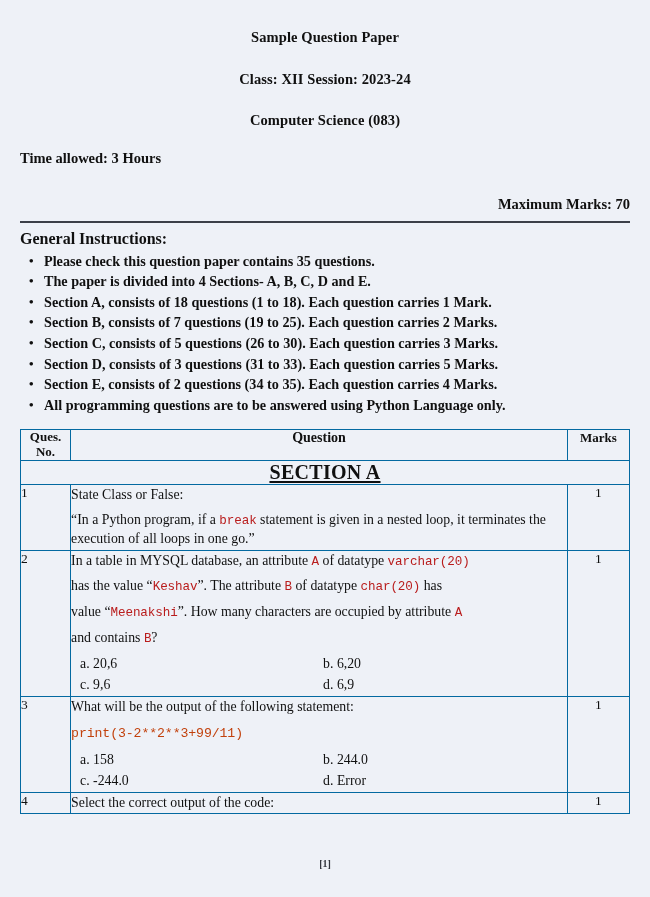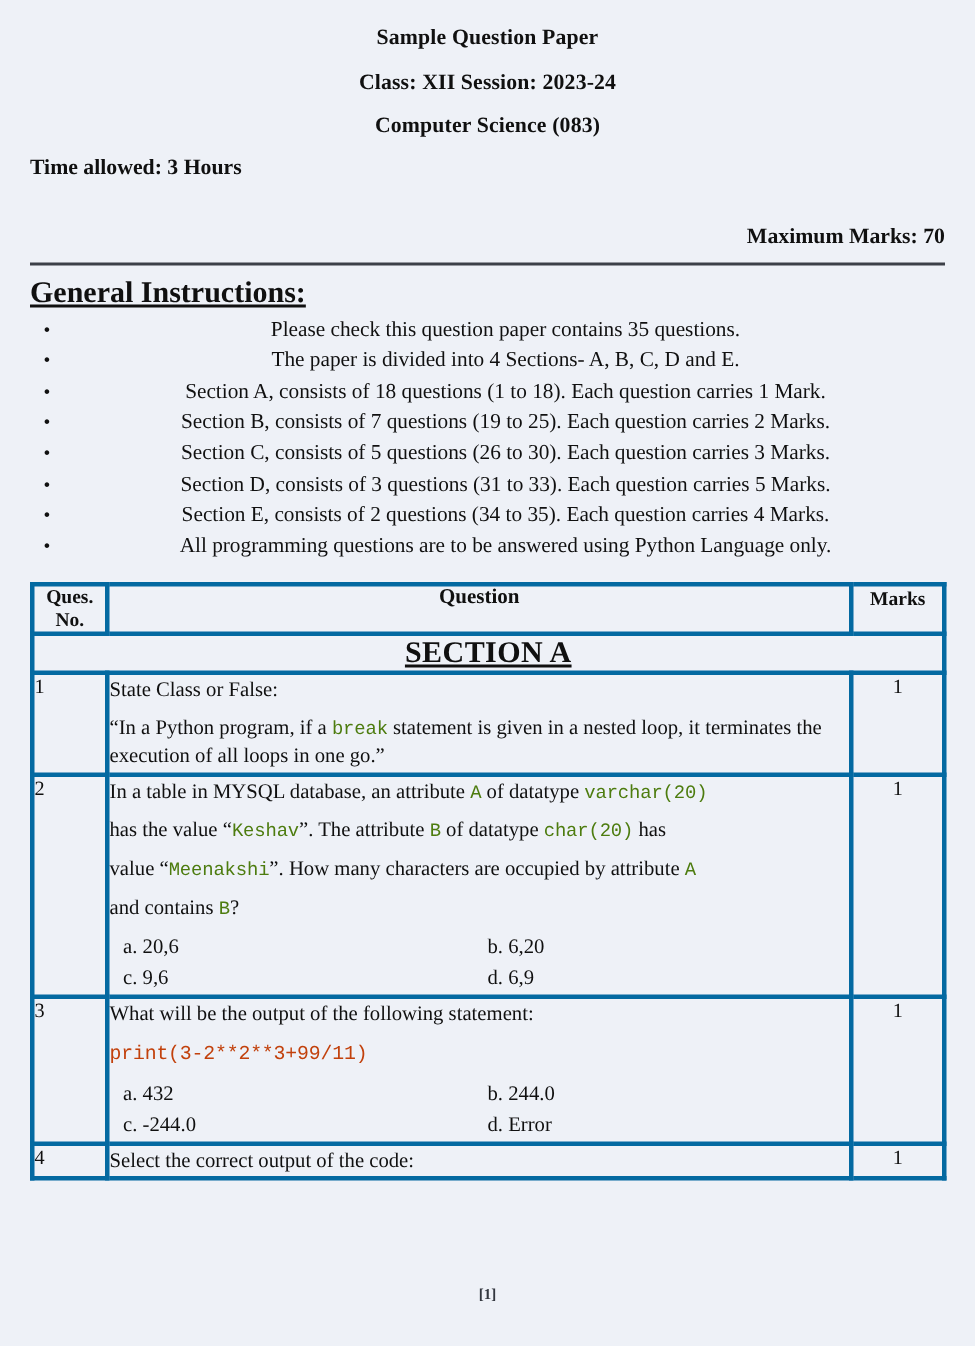--- a/index.html
+++ b/index.html
@@ -26,21 +26,21 @@
 
   
   .header {
     padding-top: 6px;
     text-align: center;
   }
   .header-line {
     font-weight: bold;
     font-size: 14.5px;
     line-height: 1;
-    margin: 4px;
+    margin: 16px;
     padding: 5px 0 6px 0;
     letter-spacing: 0.1px;
   }
   .title-1 { padding-top: 8px; }
 
   .time-marks {
     display: flex;
     margin: 6px 20px 0 20px;
     font-weight: bold;
     font-size: 14.5px;
@@ -60,37 +60,35 @@
     height: 0;
     border-top: 2.5px solid #3c4048;
   }
 
   
   .instructions {
     margin: 7px 20px 0 20px;
   }
   .instr-title {
     font-weight: bold;
-    font-size: 20px;
-    text-decoration: underline;
+    font-size: 16px;
     text-underline-offset: 2px;
     margin: 0 0 3px 0;
   }
   ul.instr-list {
     list-style: none;
     margin: 0;
     padding: 0;
   }
   ul.instr-list li {
-    font-weight: normal;
+    font-weight: bold;
     font-size: 14.2px;
     line-height: 1.0;
     padding: 3.2px 0 3.2px 24px;
     position: relative;
-    text-align: center;
   }
   ul.instr-list li::before {
     content: "\2022";
     position: absolute;
     left: 9px;
     top: 3.2px;
     font-size: 13px;
   }
 
   
@@ -98,21 +96,21 @@
     margin: 14px 20px 0 20px;
   }
   table.qtable {
     width: 610px;
     border-collapse: collapse;
     table-layout: fixed;
     background: transparent;
   }
   table.qtable th,
   table.qtable td {
-    border: 3px solid #0369a1;
+    border: 1px solid #0369a1;
     vertical-align: top;
     padding: 0;
   }
   col.c-no    { width: 50px; }
   col.c-q     { width: 496px; }
   col.c-marks { width: 62px; }
 
   th.th-no, th.th-q, th.th-marks {
     font-weight: bold;
     font-size: 13px;
@@ -158,21 +156,21 @@
     margin: 0;
     padding: 1px 0 1px 0;
   }
   .q-line.spaced {
     padding: 6px 0 1px 0;
   }
 
   code, .mono {
     font-family: "Liberation Mono", "DejaVu Sans Mono", monospace;
     font-size: 12.6px;
-    color: #4d7c0f;
+    color: #b91c1c;
     letter-spacing: -0.1px;
   }
   .code-block {
     font-family: "Liberation Mono", "DejaVu Sans Mono", monospace;
     font-size: 13.2px;
     color: #c2410c;
     padding: 7px 0 2px 0;
     margin: 0;
     letter-spacing: -0.1px;
   }
@@ -290,21 +288,21 @@
           <td class="marks-cell">1</td>
         </tr>
 
         <tr>
           <td class="no-cell">3</td>
           <td class="q-cell tall-pad-2">
             <div class="q-line">What will be the output of the following statement:</div>
             <div class="code-block">print(3-2**2**3+99/11)</div>
             <div class="options">
               <div class="opt-row">
-                <div class="opt-a">a. 432</div>
+                <div class="opt-a">a. 158</div>
                 <div class="opt-b">b. 244.0</div>
               </div>
               <div class="opt-row">
                 <div class="opt-a">c. -244.0</div>
                 <div class="opt-b">d. Error</div>
               </div>
             </div>
           </td>
           <td class="marks-cell">1</td>
         </tr>

